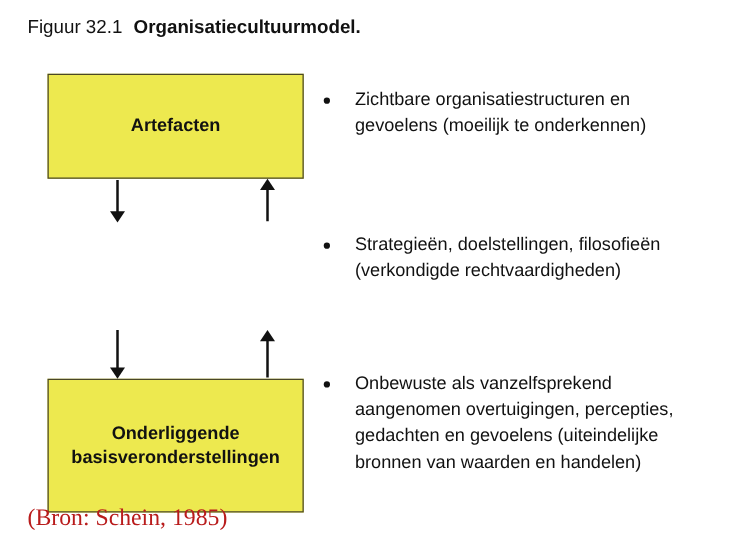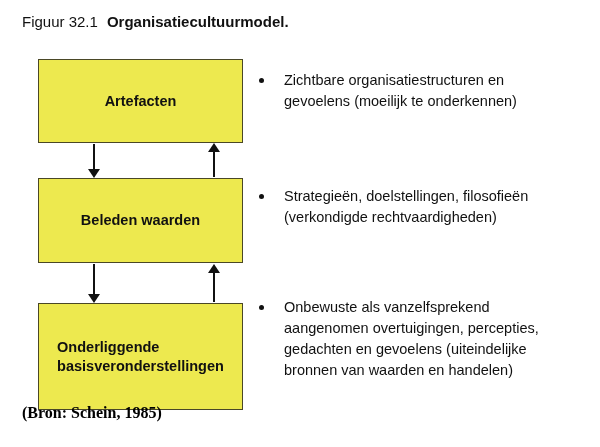--- a/index.html
+++ b/index.html
@@ -36,21 +36,21 @@
   .model-box {
     position: absolute;
     left: 38px;
     width: 205px;
     background: var(--box-fill);
     border: 1px solid var(--box-border);
     box-sizing: border-box;
     display: flex;
     align-items: center;
     justify-content: center;
-    text-align: left;
+    text-align: center;
   }
   .model-box .box-label {
     font-weight: 700;
     font-size: 14.5px;
     line-height: 19px;
     white-space: pre-line;
   }
   .box-1 { top: 59px;  height: 84px; }
   .box-2 { top: 178px; height: 85px; }
   .box-3 { top: 303px; height: 107px; }
@@ -87,41 +87,37 @@
   }
   .bullet-1 { top: 70px; }
   .bullet-2 { top: 186px; }
   .bullet-3 { top: 297px; }
 
   .source-line {
     position: absolute;
     left: 22px;
     top: 404px;
     font-family: "Liberation Serif", serif;
-    font-size: 16px;
-    color: #000000;
-    font-weight: bold;
+    font-size: 19px;
+    color: #b91c1c;
   }
 </style>
 </head>
 <body>
 
 <div class="page">
 
   <div class="figure-title">
     <span class="prefix">Figuur 32.1</span><span class="name">Organisatiecultuurmodel.</span>
   </div>
 
   <div class="model-box box-1">
     <span class="box-label">Artefacten</span>
   </div>
 
-  <div class="model-box box-2">
-    <span class="box-label">Beleden waarden</span>
-  </div>
 
   <div class="model-box box-3">
     <span class="box-label">Onderliggende
 basisveronderstellingen</span>
   </div>
 
   <svg class="arrows-layer" width="600" height="447" viewBox="0 0 600 447" aria-hidden="true">
     <g>
       <line x1="94" y1="144" x2="94" y2="170"></line>
       <polygon points="88,169 100,169 94,178"></polygon>

